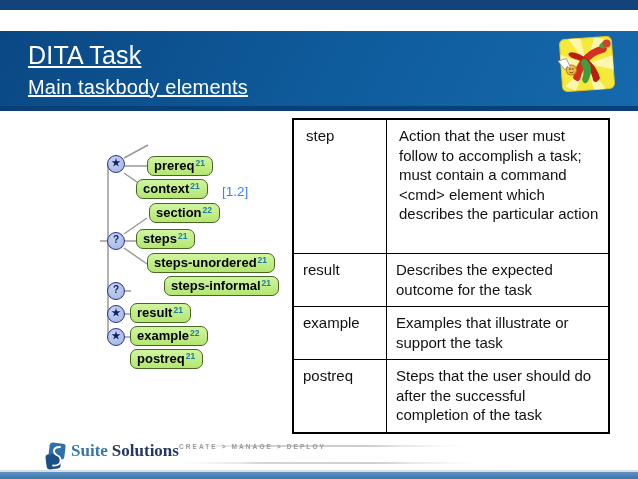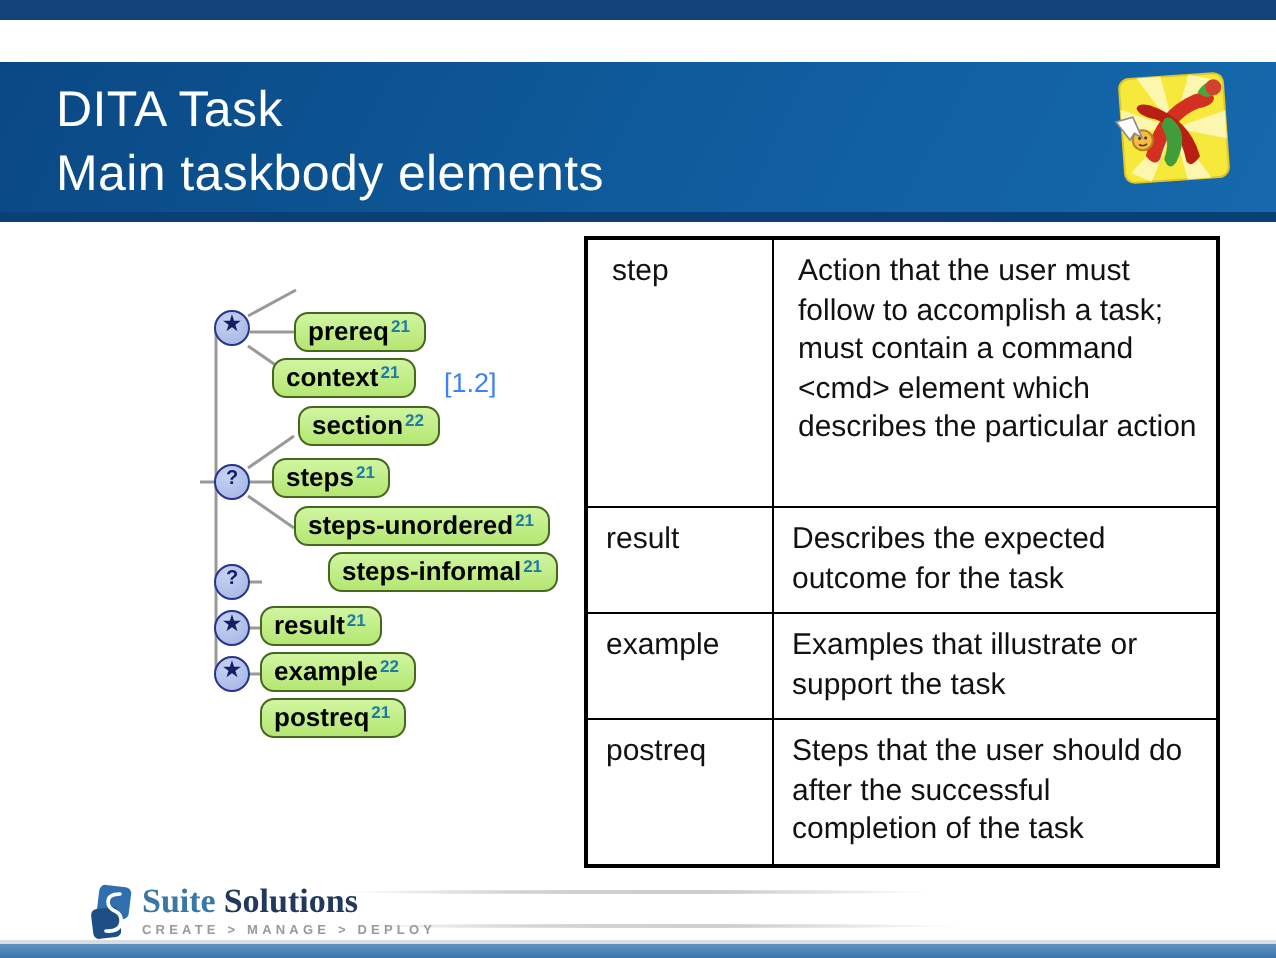--- a/index.html
+++ b/index.html
@@ -7,23 +7,23 @@
   .slide{position:relative;width:638px;height:479px;background:#ffffff;overflow:hidden;}
 
   
   .top-bar{position:absolute;left:0;top:0;width:638px;height:10px;background:#14427a;}
   .bottom-bar{position:absolute;left:0;bottom:0;width:638px;height:7px;background:linear-gradient(#5f93c4,#3d76ac);}
 
   
   .header{position:absolute;left:0;top:31px;width:638px;height:80px;
     background:linear-gradient(118deg,#0a4884 0%,#0f5c9d 55%,#1569ac 100%);
     border-bottom:5px solid #0a4076;box-sizing:border-box;}
-  .header h1,.header h2{margin:0;color:#ffffff;font-weight:400;line-height:31px;letter-spacing:.2px;}
+  .header h1,.header h2{margin:0;color:#ffffff;font-weight:400;line-height:31px;letter-spacing:.2px;text-decoration:underline;}
   .header h1{position:absolute;left:28px;top:9px;font-size:25px;}
-  .header h2{position:absolute;left:28px;top:41px;font-size:25px;}
+  .header h2{position:absolute;left:28px;top:41px;font-size:20px;}
   .chili{position:absolute;right:20px;top:2px;}
 
   
   .diagram-lines{position:absolute;left:0;top:120px;}
   .node{position:absolute;background:linear-gradient(#d0f5a0,#b4e672);border:1.6px solid #47661f;
     border-radius:7px;padding:1px 7px 2px 6px;font-size:13px;font-weight:700;color:#000;white-space:nowrap;margin-top:23px;}
   .node .ns{font-size:8.5px;font-weight:700;color:#1e7ca3;position:relative;top:-4px;margin-left:1px;}
   .conn{position:absolute;width:18px;height:18px;border-radius:50%;background:radial-gradient(circle at 35% 30%,#c6d2f2,#9fb3e2);
     border:1.6px solid #27348b;box-sizing:border-box;color:#131f63;font-size:10px;line-height:14px;text-align:center;font-weight:700;}
   .annotation{position:absolute;font-size:13.5px;color:#3b82f6;}
@@ -39,21 +39,21 @@
   .desc-table tr.r-example td{height:33px;}
   .desc-table tr.r-postreq td{height:52px;}
 
   
   .swoosh{position:absolute;height:2px;border-radius:50%;}
   .swoosh.s1{left:168px;top:445px;width:300px;background:linear-gradient(to right,rgba(200,200,200,0),#d2d2d2 30%,#cccccc 65%,rgba(200,200,200,0));}
   .swoosh.s2{left:172px;top:462px;width:310px;background:linear-gradient(to right,rgba(200,200,200,0),#d5d5d5 30%,#cfcfcf 65%,rgba(200,200,200,0));}
   .footer-rule{position:absolute;left:0;top:470px;width:638px;height:2px;background:#d9dde2;}
   .logo{position:absolute;left:45px;top:441px;display:flex;align-items:flex-start;}
   .logo-mark{margin-right:4px;}
-  .logo-text{display:flex;flex-direction:column;}
+  .logo-text{display:flex;flex-direction:row;}
   .brand{font-family:"Liberation Serif",serif;font-weight:700;font-size:17px;line-height:19px;}
   .brand .b1{color:#3a76a6;}
   .brand .b2{color:#22395c;margin-left:4px;}
   .tagline{font-size:6.5px;letter-spacing:2.1px;color:#9a9a9a;margin-top:2px;font-weight:700;}
 </style>
 </head>
 <body>
 
 <div class="slide">
 

